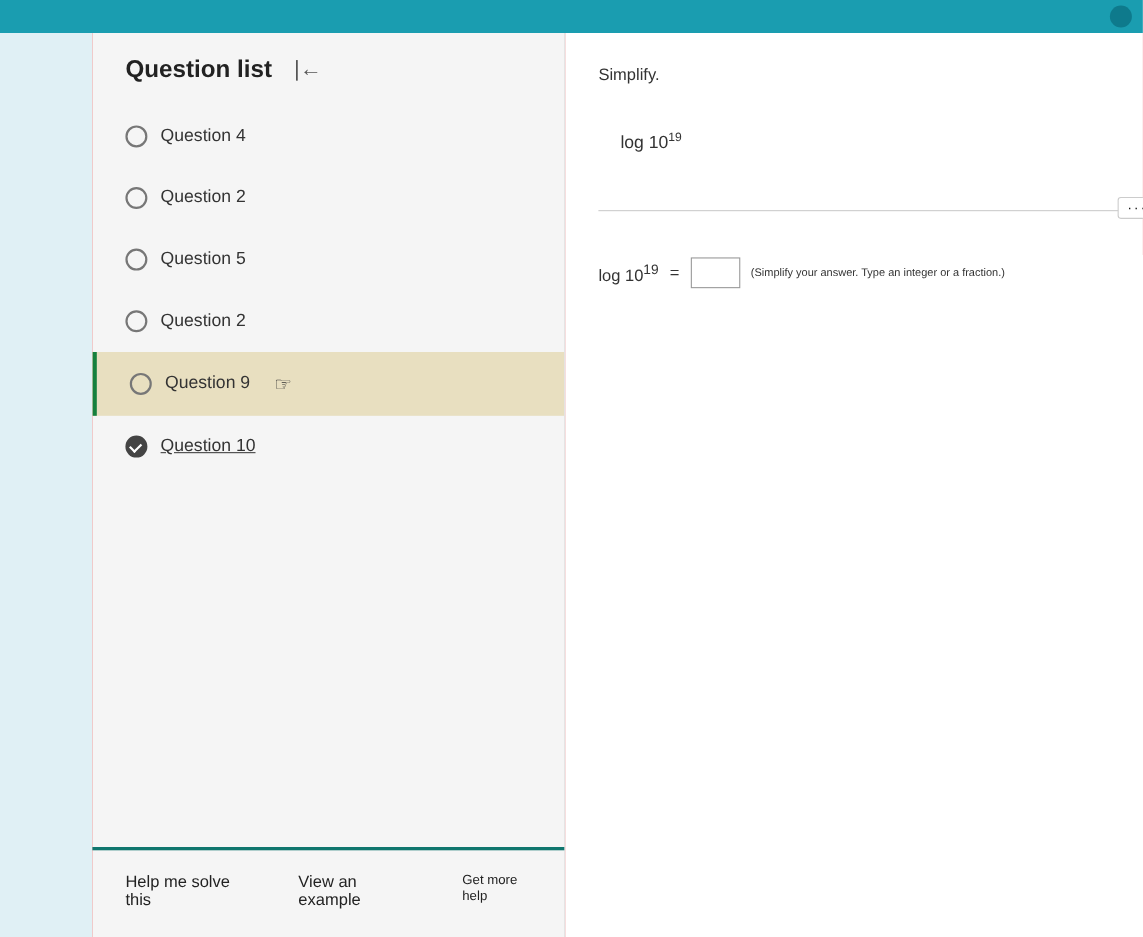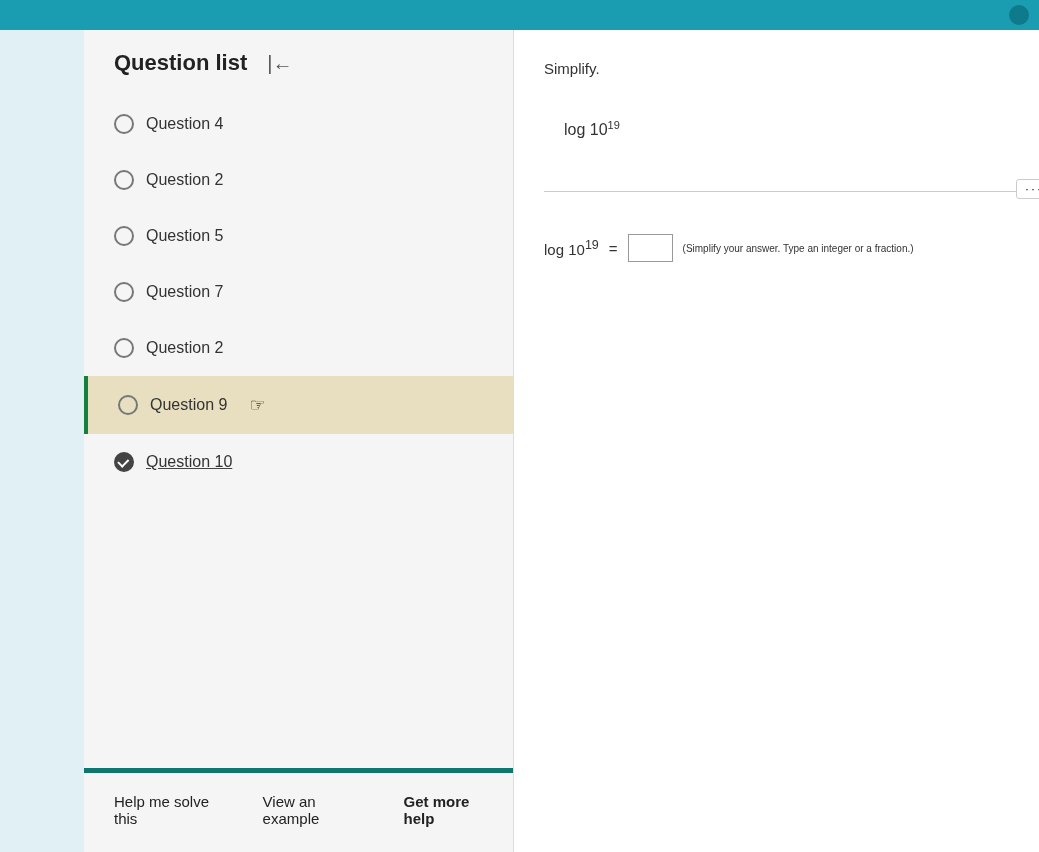--- a/index.html
+++ b/index.html
@@ -135,21 +135,21 @@
       font-size: 18px;
       margin-left: 10px;
     }
 
     .sidebar-footer {
       padding: 20px 20px 25px 30px;
       display: flex;
       flex-direction: row;
       align-items: flex-start;
       gap: 40px;
-      border-top: 5px solid #0f766e;
+      border-top: 3px solid #0f766e;
     }
 
     .footer-link {
       font-size: 15px;
       color: #222;
       cursor: pointer;
       font-weight: 500;
     }
 
     .content-area {
@@ -217,24 +217,24 @@
       font-size: 14px;
       text-align: center;
     }
 
     .answer-hint {
       font-size: 10px;
       color: #333;
     }
 
     .get-more-help {
-      font-size: 15px;
+      font-size: 12px;
       color: #222;
       cursor: pointer;
-      font-weight: 700;
+      font-weight: 400;
     }
   </style>
 </head>
 <body>
 
 <div class="top-bar">
   <div class="top-bar-circle"></div>
 </div>
 
 <div class="main-container">
@@ -255,24 +255,20 @@
       <div class="question-item">
         <div class="radio-circle"></div>
         <span class="question-label">Question 2</span>
       </div>
 
       <div class="question-item">
         <div class="radio-circle"></div>
         <span class="question-label">Question 5</span>
       </div>
 
-      <div class="question-item">
-        <div class="radio-circle"></div>
-        <span class="question-label">Question 7</span>
-      </div>
 
       <div class="question-item">
         <div class="radio-circle"></div>
         <span class="question-label">Question 2</span>
       </div>
 
       <div class="question-item active">
         <div class="radio-circle"></div>
         <span class="question-label">Question 9</span>
         <span class="cursor-pointer">☞</span>

